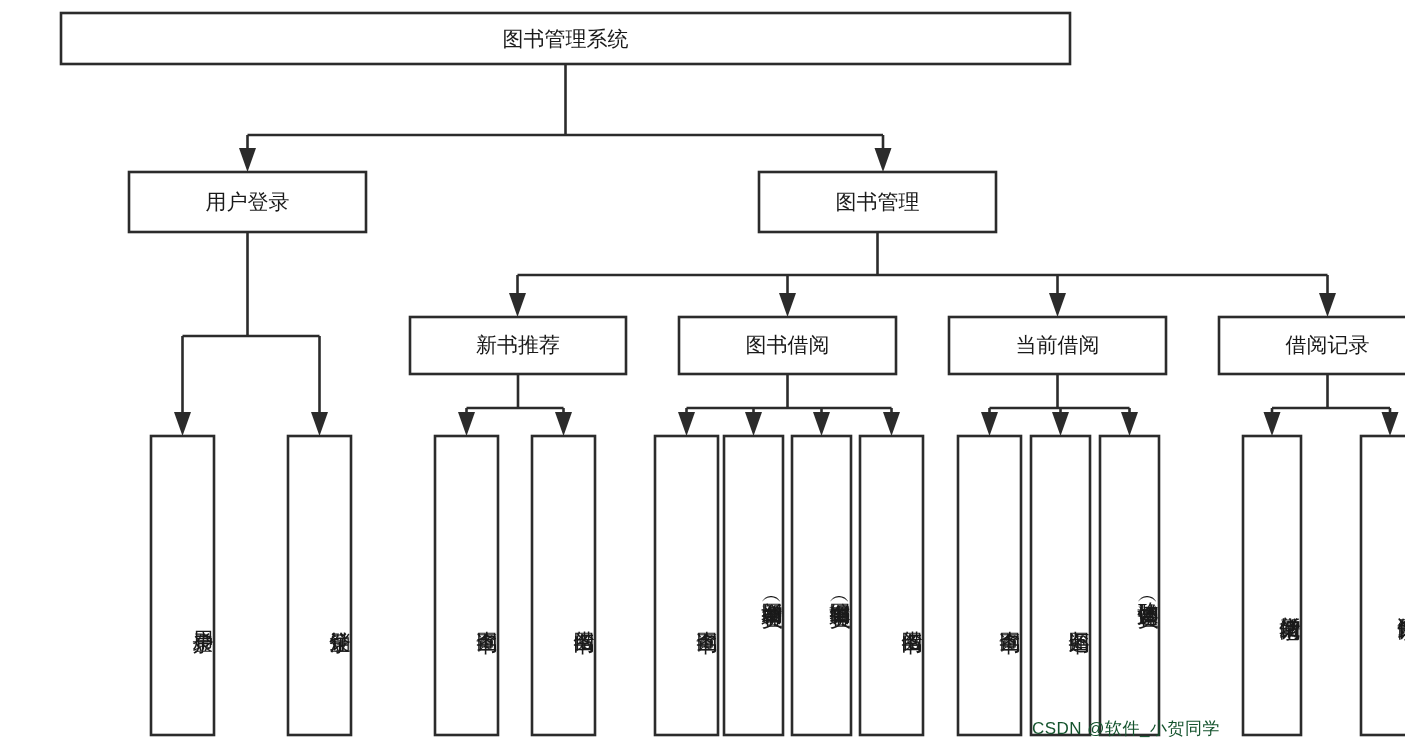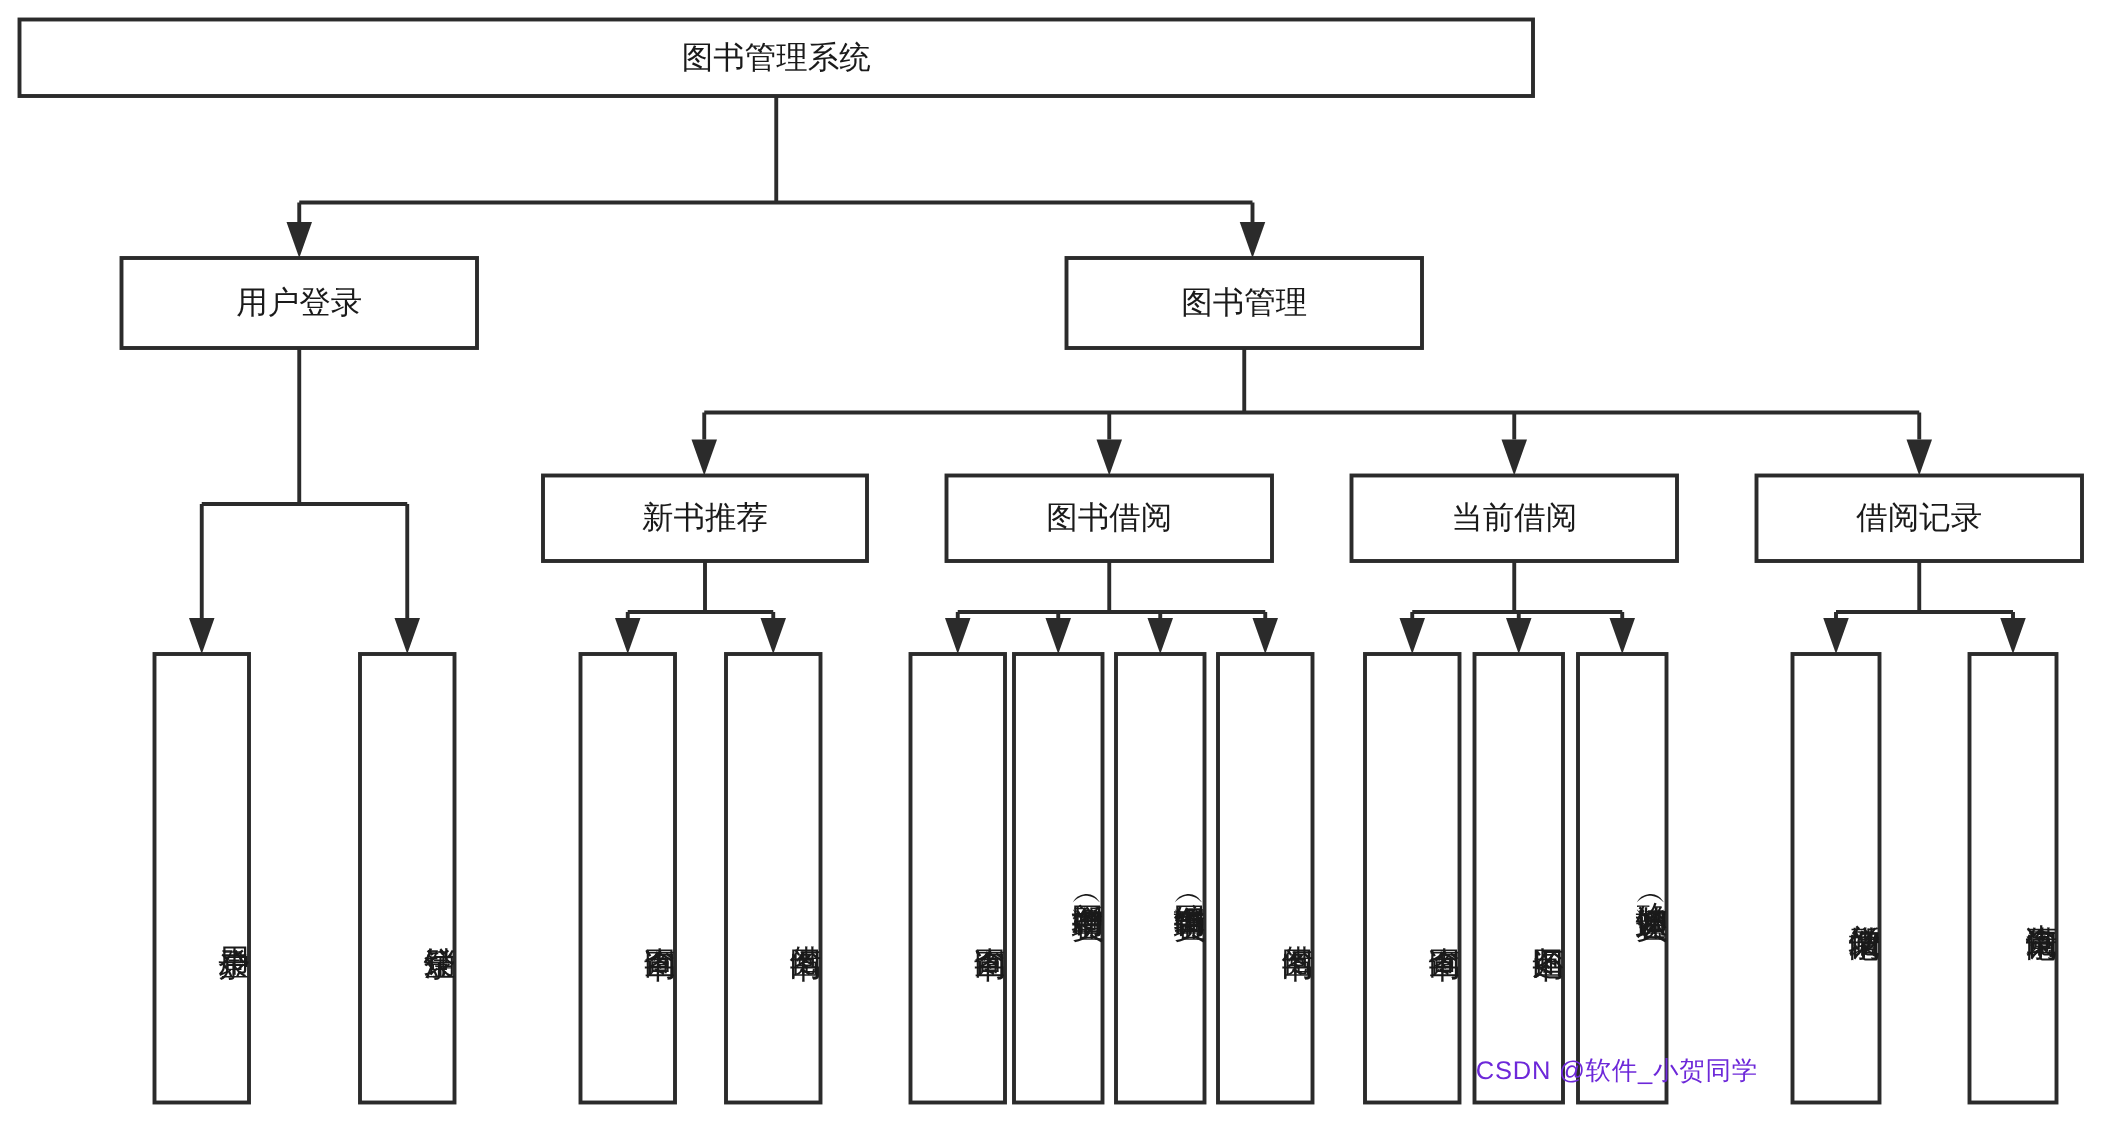--- a/index.html
+++ b/index.html
@@ -11,20 +11,21 @@
     width: 1405px;
     height: 747px;
     font-family: "Liberation Sans", "DejaVu Sans", sans-serif;
     overflow: hidden;
   }
   #diagram-root {
     position: relative;
     width: 1182px;
     height: 747px;
     background: #ffffff;
+    margin-left: 48px;
   }
   svg.diagram-canvas {
     position: absolute;
     left: 0;
     top: 0;
     width: 1405px;
     height: 747px;
     display: block;
   }
   .node-rect {
@@ -60,24 +61,24 @@
     letter-spacing: 1px;
     display: flex;
     align-items: flex-start;
     justify-content: center;
     white-space: nowrap;
     pointer-events: none;
   }
   .watermark {
     position: absolute;
     right: 10px;
-    bottom: 22px;
+    bottom: 7px;
     font-family: "Liberation Sans", "DejaVu Sans", sans-serif;
     font-size: 17px;
-    color: #6d28d9;
+    color: #14532d;
     letter-spacing: 0.5px;
     white-space: nowrap;
   }
 </style>
 </head>
 <body>
 
 <div id="diagram-root">
 
   <svg class="diagram-canvas" viewBox="0 0 1405 747" xmlns="http://www.w3.org/2000/svg">

